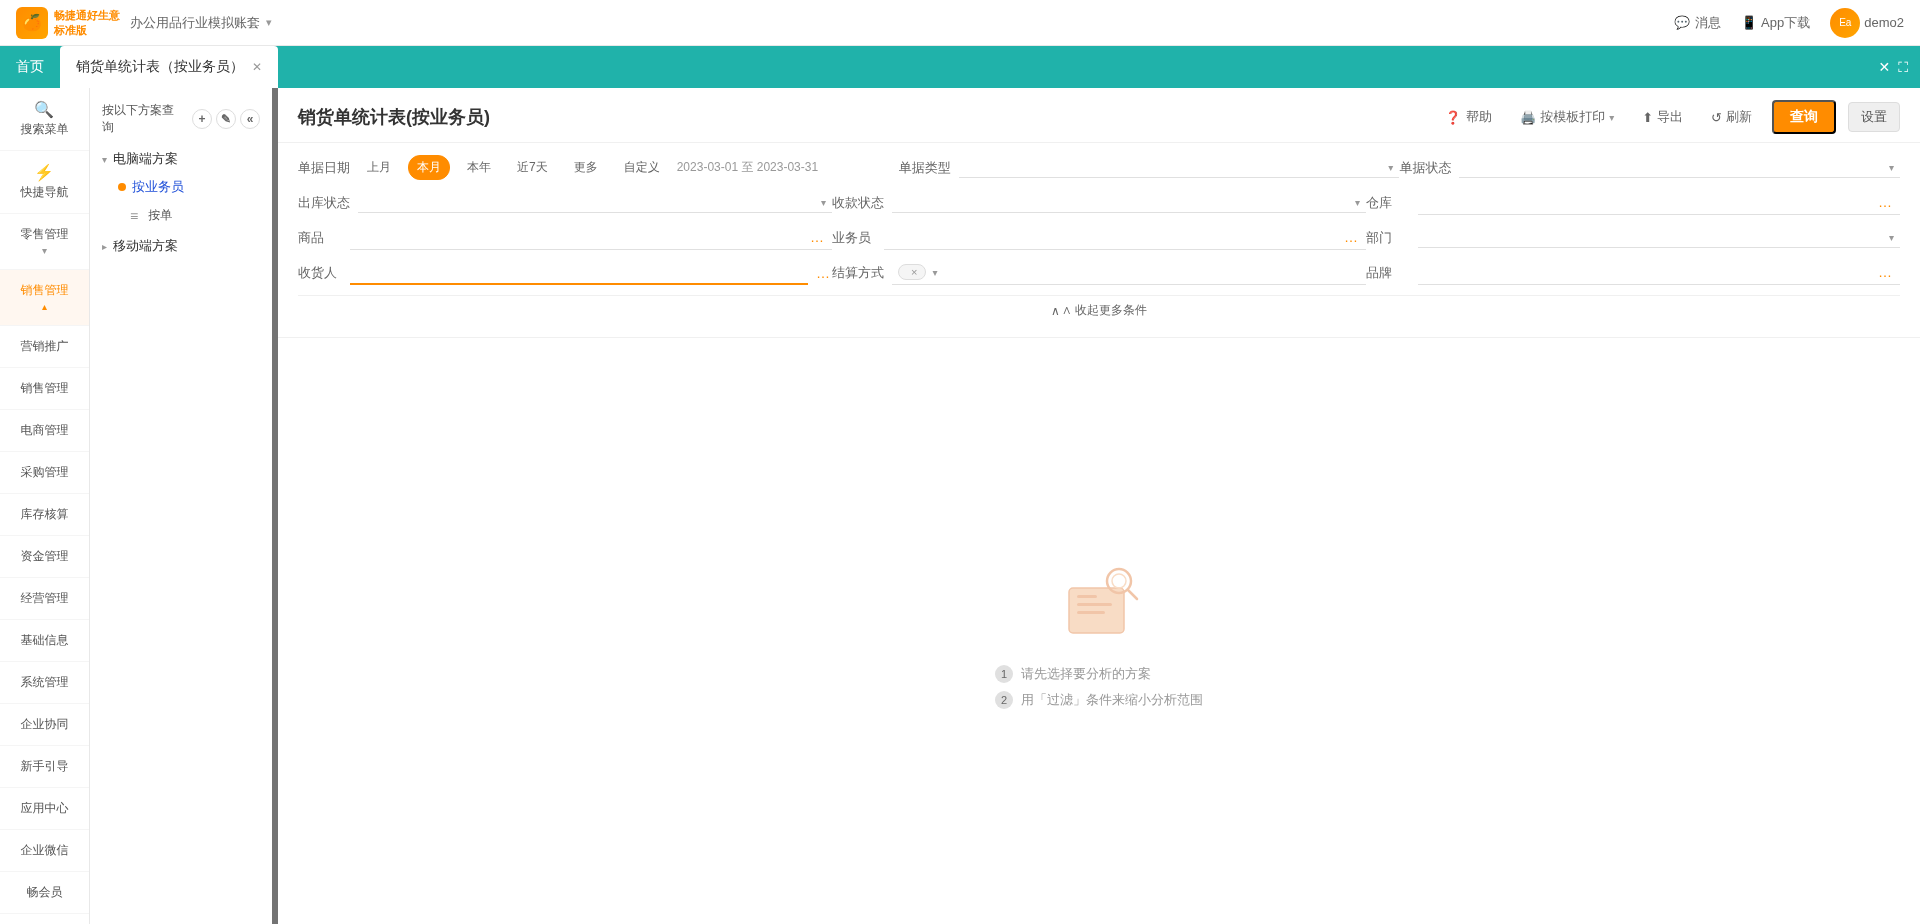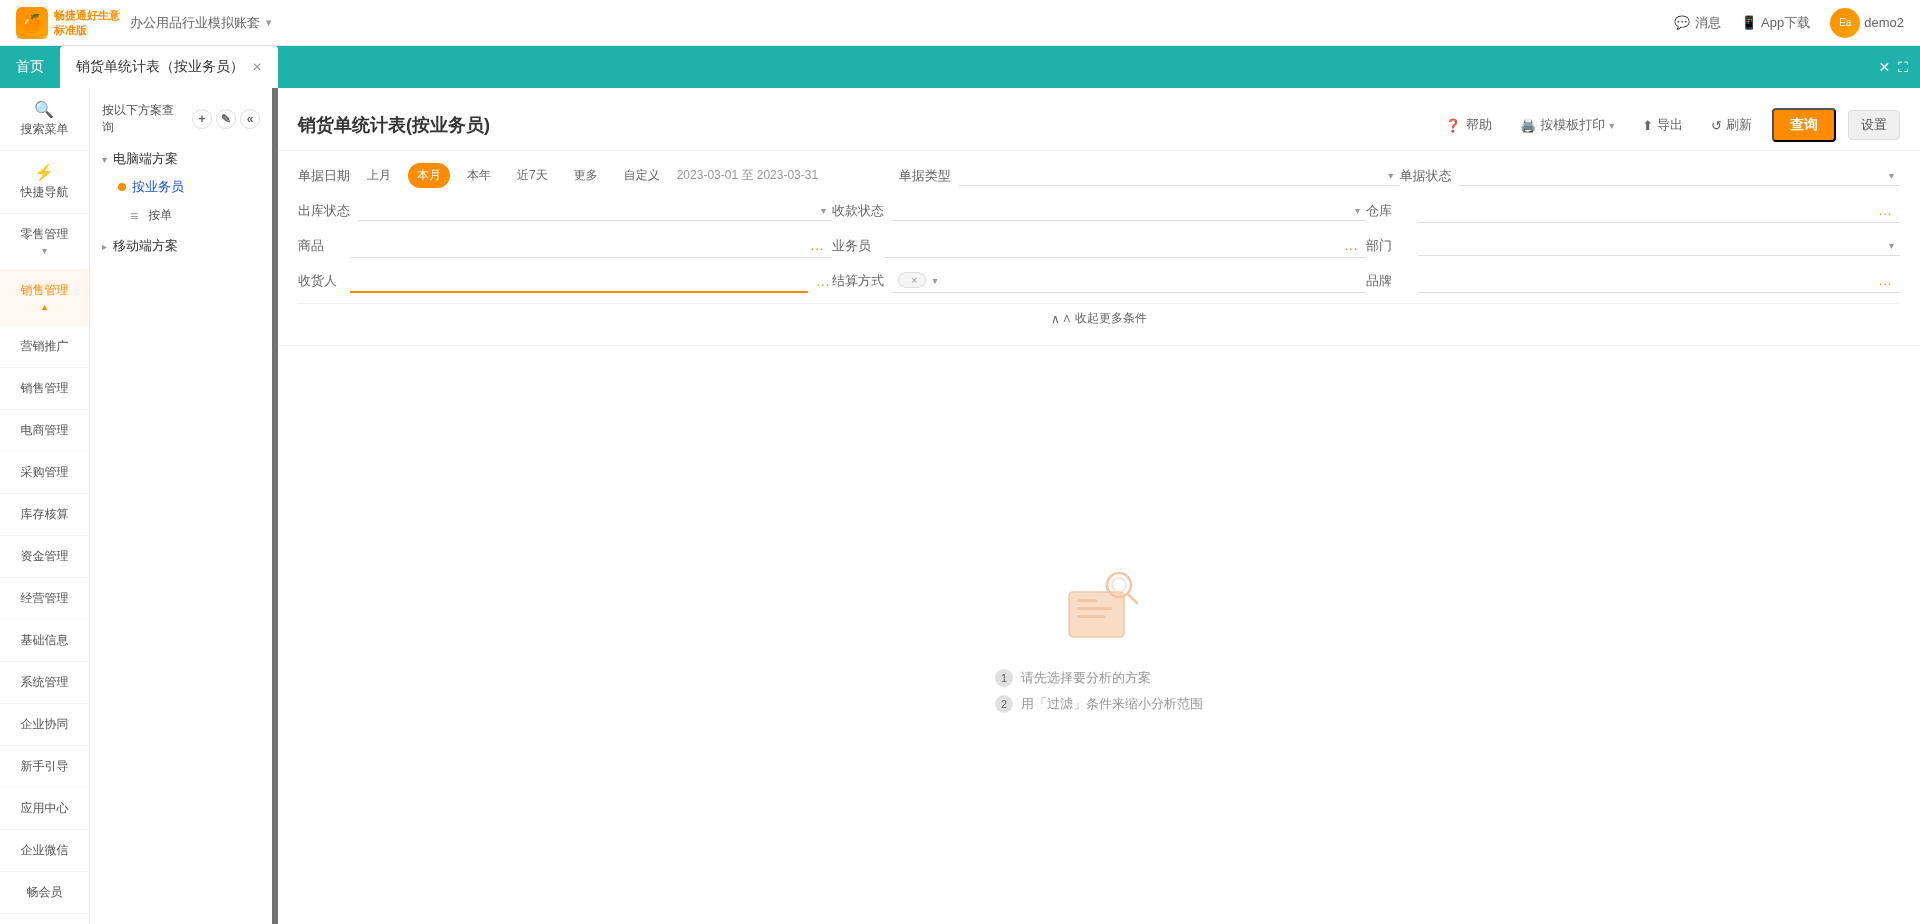--- a/index.html
+++ b/index.html
@@ -231,21 +231,21 @@
       flex-direction: column;
       background: #fff;
       overflow: hidden;
     }
 
     
     .page-title-bar {
       display: flex;
       align-items: center;
       justify-content: space-between;
-      padding: 20px 20px 8px;
+      padding: 12px 20px 8px;
       border-bottom: 1px solid #f0f0f0;
       background: #fff;
     }
     .page-title {
       font-size: 18px;
       font-weight: bold;
       color: #333;
     }
     .page-actions {
       display: flex;

